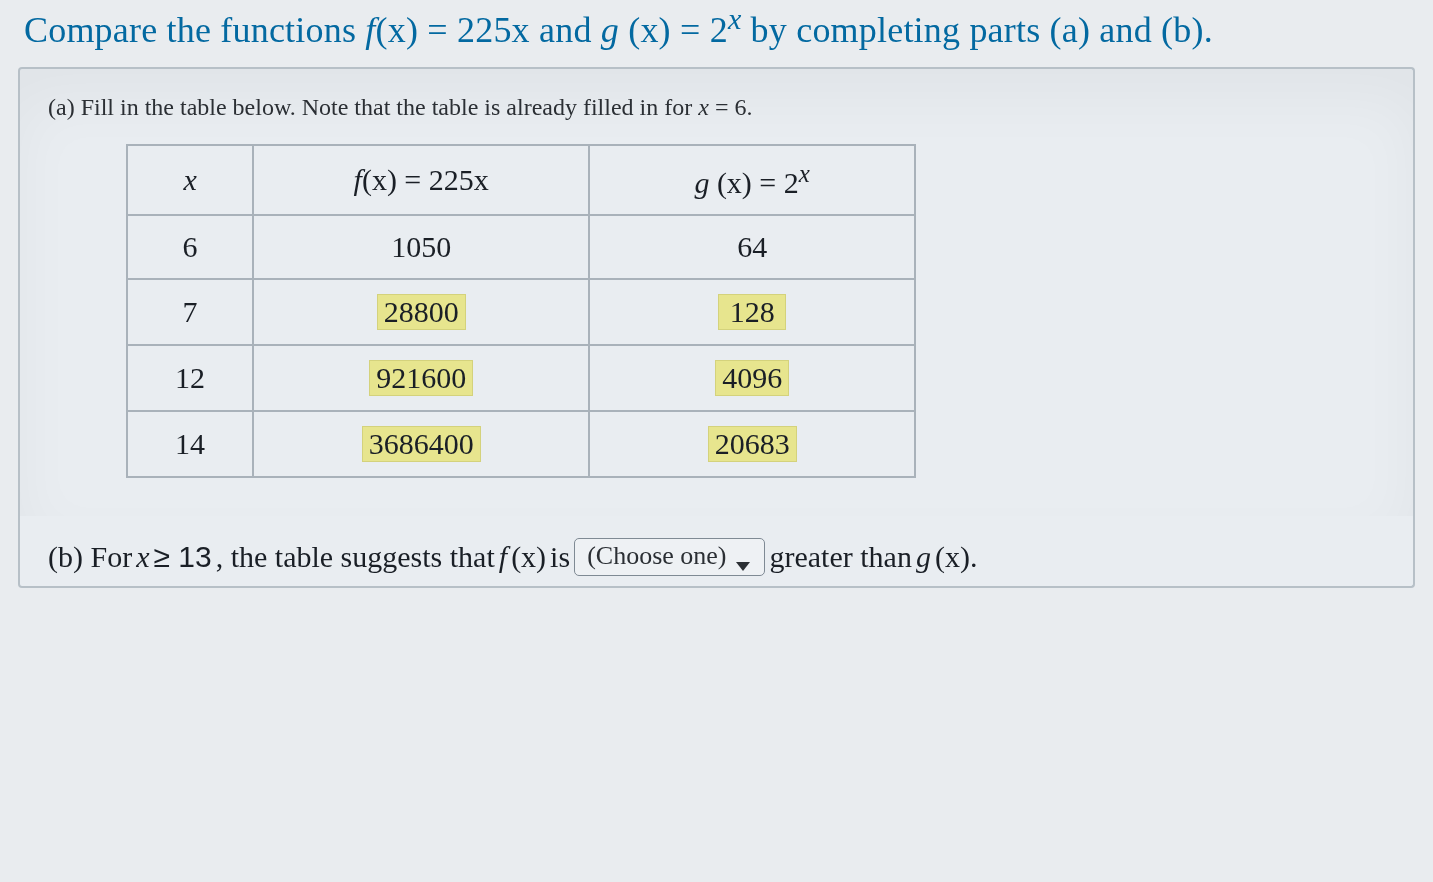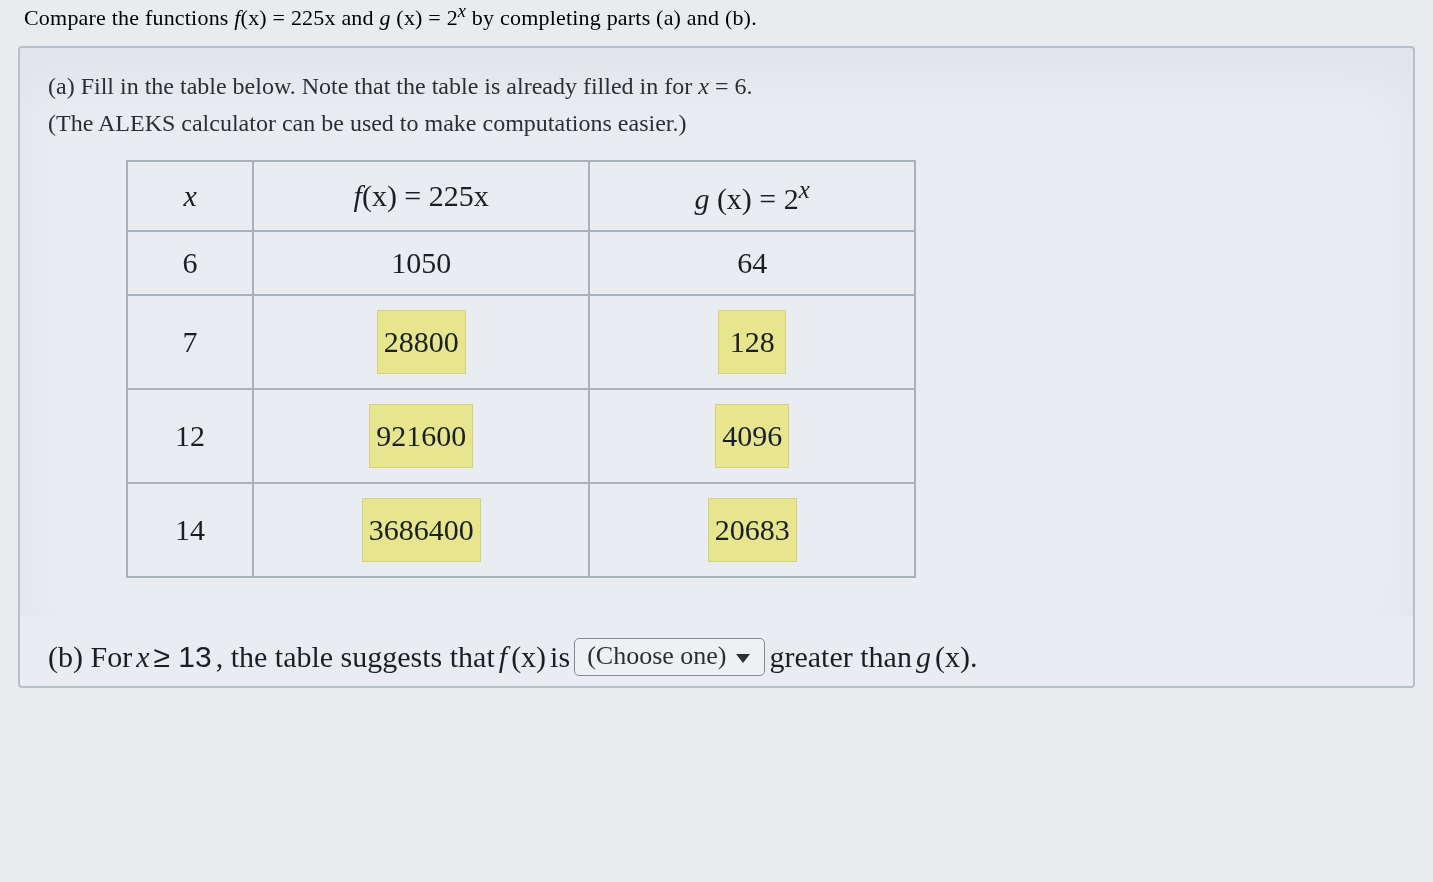--- a/index.html
+++ b/index.html
@@ -1,48 +1,47 @@
 <!DOCTYPE html>
 <html><head>
 <meta charset="utf-8">
 <style>
   html,body{margin:0;padding:0;width:1433px;height:882px;background:#e9ecef;font-family:"Times New Roman",serif;color:#1a1f26;overflow:hidden}
   .page{padding:0 18px 0 18px}
-  .intro{font-size:22px;line-height:1.25;color:#000000;padding:0 0 14px 6px;letter-spacing:.2px}
+  .intro{font-size:36px;line-height:1.25;color:#0369a1;padding:0 0 14px 6px;letter-spacing:.2px}
   .intro .italic{font-style:italic}
   .panel{border:2px solid #b7c0c7;border-bottom:none;border-radius:4px 4px 0 0;padding:20px 28px 30px 28px;background:#e9edf1;box-shadow:inset 0 30px 60px rgba(0,0,0,.04)}
   .prompt{font-size:24px;color:#2b2f34;line-height:1.55}
   .prompt .italic{font-style:italic}
   table.data{border-collapse:collapse;margin:18px 0 8px 78px;width:790px;background:#e9edf1}
   table.data th,table.data td{border:2px solid #a9b2ba;padding:14px 0;text-align:center;font-weight:400}
   table.data th{font-size:30px}
   table.data td{font-size:30px}
   .fn{font-style:italic;font-family:"Times New Roman",serif}
   .sup{font-style:italic}
-  .hl{background:#e7e58e;padding:14px 6px;border:1px solid #d4d27c;display:inline-block;min-width:54px}
+  .hl{background:#e7e58e;padding:0 6px;border:1px solid #d4d27c;display:inline-block;min-width:54px}
   .partb-strip{border:2px solid #b7c0c7;border-top:none;border-radius:0 0 4px 4px;background:#e9edf1;padding:22px 28px 10px 28px;font-size:30px;display:flex;align-items:center;gap:4px;flex-wrap:nowrap}
-  .select{display:inline-flex;align-items:center;border:1px solid #7f8a94;background:#eef1f4;padding:2px 14px 4px 12px;font-size:26px;color:#2b2f34;border-radius:5px;gap:10px}
+  .select{display:inline-flex;align-items:flex-end;border:1px solid #7f8a94;background:#eef1f4;padding:2px 14px 4px 12px;font-size:26px;color:#2b2f34;border-radius:5px;gap:10px}
   .chev{width:0;height:0;border-left:7px solid transparent;border-right:7px solid transparent;border-top:9px solid #2b2f34;display:inline-block;margin-top:4px}
   .ge{font-family:Liberation Sans, sans-serif}
   .col-x{width:120px}
   .col-f{width:320px}
   .col-g{width:310px}
 </style>
 </head>
 <body>
 
 <div class="page">
   <div class="intro">
     <span>Compare the functions </span><span class="italic">f</span><span>(x) = </span><span>225x</span><span> and </span><span class="italic">g</span><span> (x) = </span><span>2</span><sup class="sup">x</sup><span> by completing parts (a) and (b).</span>
   </div>
 
   <div class="panel">
     <div class="prompt">
       <span>(a) Fill in the table below. Note that the table is already filled in for </span><span class="italic">x</span><span> = 6.</span><br>
-      <span>(The ALEKS calculator can be used to make computations easier.)</span>
     </div>
 
     <table class="data">
       <colgroup>
           <col class="col-x">
           <col class="col-f">
           <col class="col-g">
         </colgroup>
       <thead>
         <tr>

